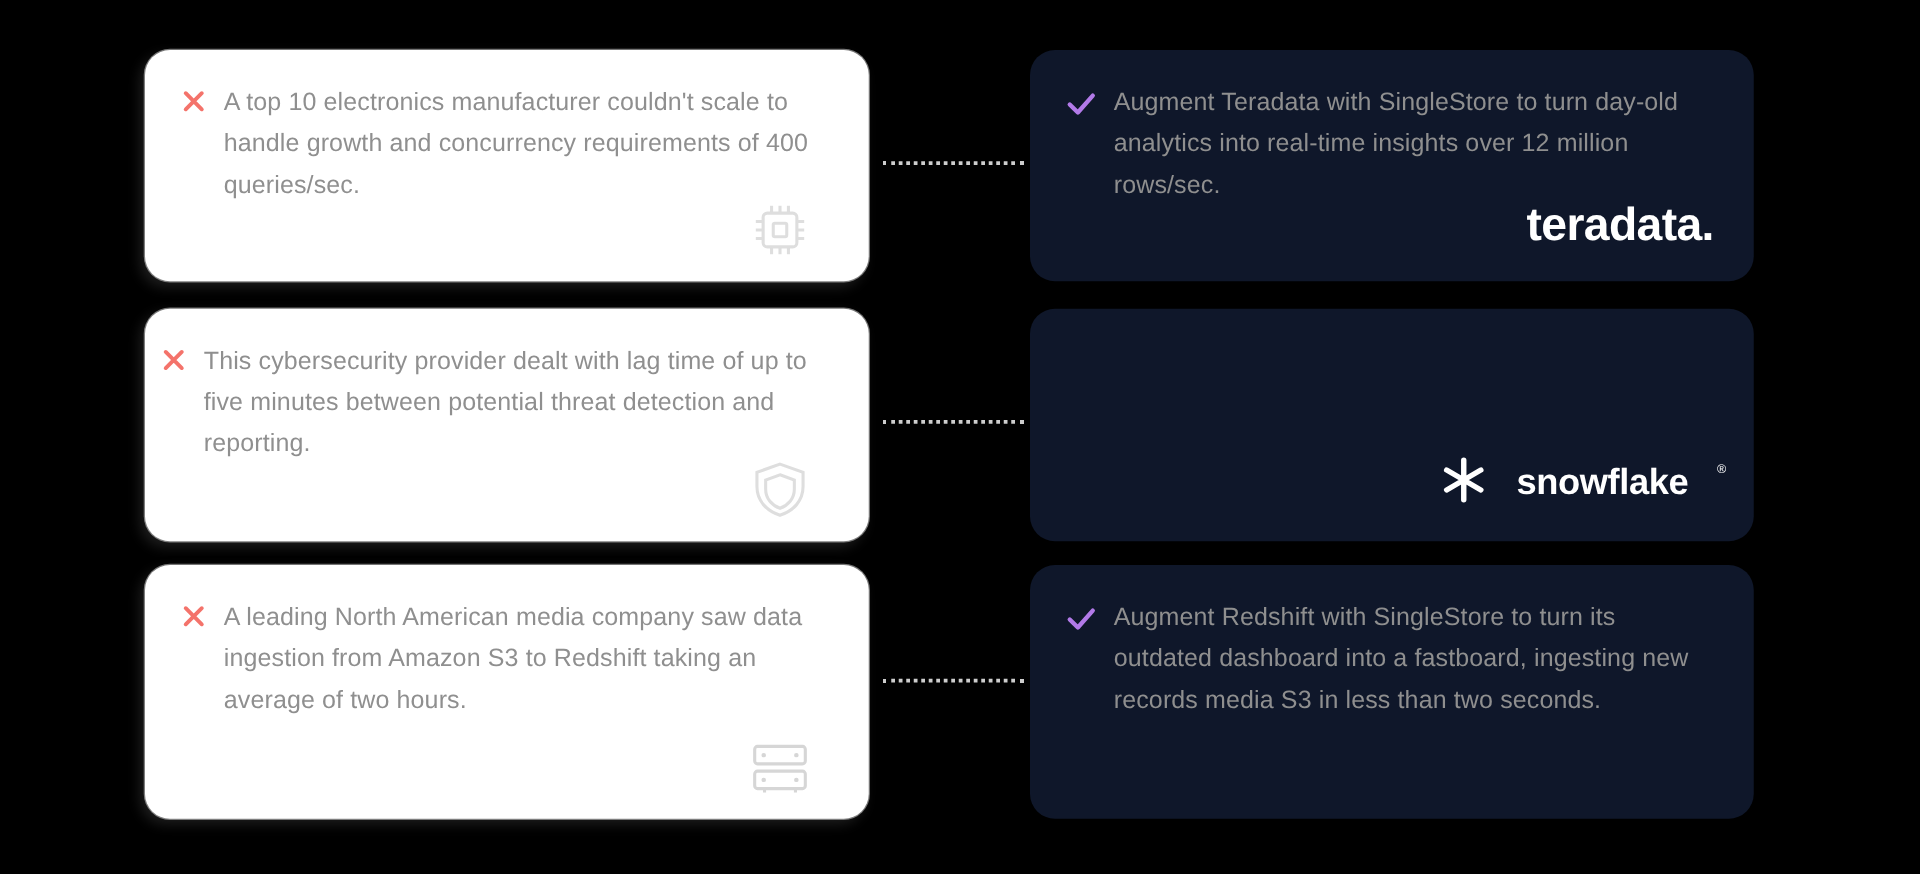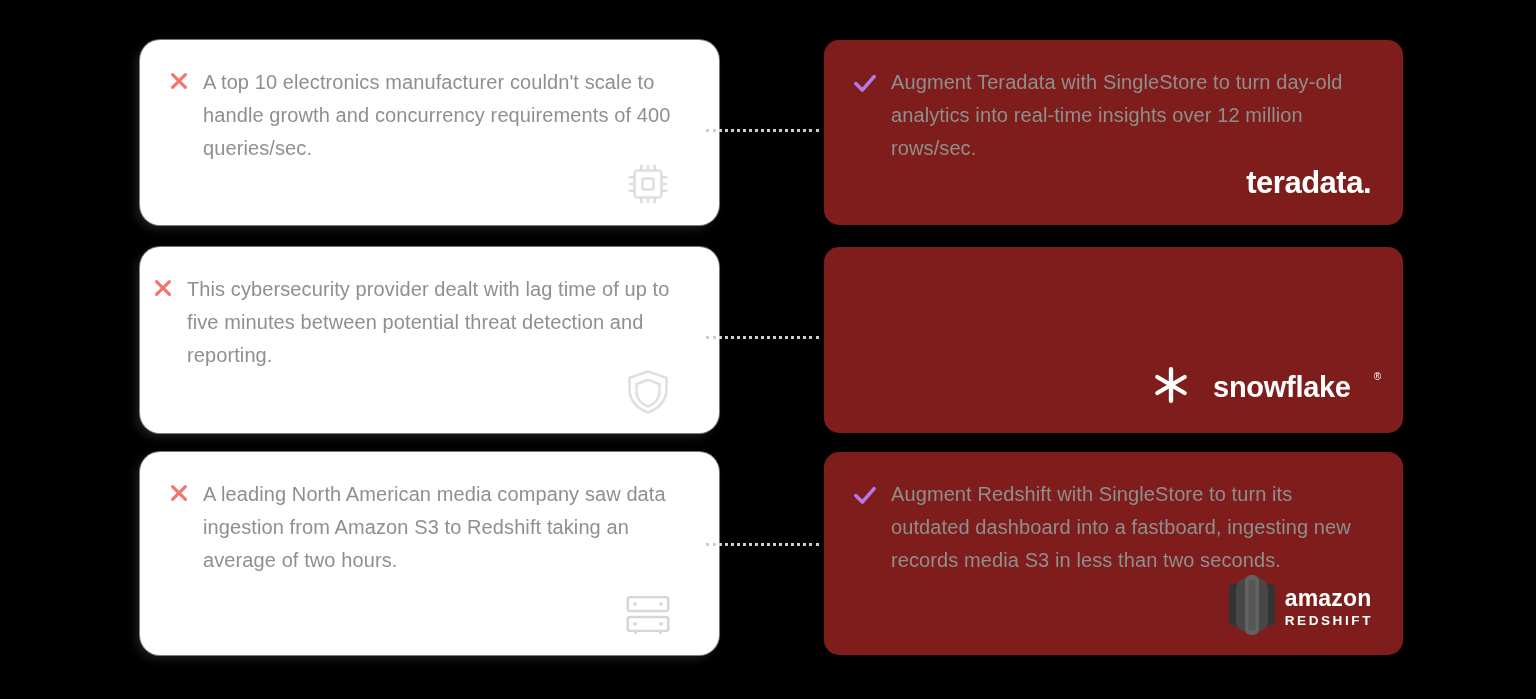--- a/index.html
+++ b/index.html
@@ -10,28 +10,27 @@
   }
   .canvas { position: absolute; inset: 0; width: 1536px; height: 699px; background: #000; }
 
   .card {
     position: absolute;
     border-radius: 20px;
     box-sizing: border-box;
     padding: 26px 30px 24px 28px;
   }
   .card-problem {
-    left: 140px; width: 579px;
+    left: 116px; width: 579px;
     background: #ffffff;
     box-shadow: 0 0 0 1px rgba(230,230,230,0.5), -4px 4px 10px rgba(120,120,120,0.25);
   }
   .card-solution {
     left: 824px; width: 579px;
-    background: #7f1d1d;
-    border-radius: 15px;
+    background: #0f172a;
   }
   .r1 .card, .card.r1 { top: 40px;  height: 185px; }
   .r2 .card, .card.r2 { top: 247px; height: 186px; padding-left: 12px; }
   .r3 .card, .card.r3 { top: 452px; height: 203px; }
 
   .card-inner { display: flex; align-items: flex-start; gap: 13px; }
   .mark-wrap { flex: 0 0 22px; margin-top: 4px; }
   .card p {
     margin: 0; width: 500px;
     font-size: 20px; line-height: 33px;
@@ -51,21 +50,21 @@
     position: absolute; right: 44px; bottom: 14px;
     width: 54px; height: 54px; opacity: 0.85;
   }
 
   .logo {
     position: absolute; color: #ffffff;
     display: flex; align-items: center;
   }
   .logo-teradata {
     right: 32px; bottom: 24px;
-    font-size: 31px; font-weight: bold; letter-spacing: -0.5px;
+    font-size: 37px; font-weight: bold; letter-spacing: -0.5px;
   }
   .logo-snowflake { right: 22px; bottom: 24px; gap: 22px; }
   .logo-snowflake .sf-word {
     font-size: 29px; font-weight: bold; letter-spacing: -0.3px;
   }
   .logo-snowflake .sf-reg { font-size: 10px; align-self: flex-start; margin-top: 6px; margin-left: 1px; }
   .logo-redshift { right: 30px; bottom: 16px; gap: 10px; }
   .rs-text { display: flex; flex-direction: column; line-height: 1; }
   .rs-amazon { font-size: 23px; font-weight: bold; letter-spacing: 0.2px; }
   .rs-redshift { font-size: 13.5px; font-weight: bold; letter-spacing: 2.6px; margin-top: 4px; }
@@ -164,30 +163,15 @@
 
   <div class="card card-solution r3">
     <div class="card-inner">
       <span class="mark-wrap">
         <svg width="26" height="26" viewBox="0 0 24 24">
             <path d="M3.5 12.5 L9.5 18.5 L20.5 6" stroke="#b27ae8" stroke-width="3.2" fill="none" stroke-linecap="round" stroke-linejoin="round"></path>
           </svg>
       </span>
       <p>Augment Redshift with SingleStore to turn its outdated dashboard into a fastboard, ingesting new records media S3 in less than two seconds.</p>
     </div>
-    <div class="logo logo-redshift">
-      <span>
-        <svg width="46" height="60" viewBox="0 0 46 60">
-          <rect x="0" y="9" width="11" height="42" rx="4" fill="#333333"></rect>
-          <rect x="35" y="9" width="11" height="42" rx="4" fill="#333333"></rect>
-          <rect x="7" y="3" width="32" height="54" rx="11" fill="#474747"></rect>
-          <rect x="16" y="0" width="14" height="60" rx="6" fill="#626262"></rect>
-          <rect x="19.5" y="5" width="7" height="50" fill="#565656"></rect>
-        </svg>
-      </span>
-      <span class="rs-text">
-        <span class="rs-amazon">amazon</span>
-        <span class="rs-redshift">REDSHIFT</span>
-      </span>
-    </div>
   </div>
 
 </div>
 
 </body></html>

